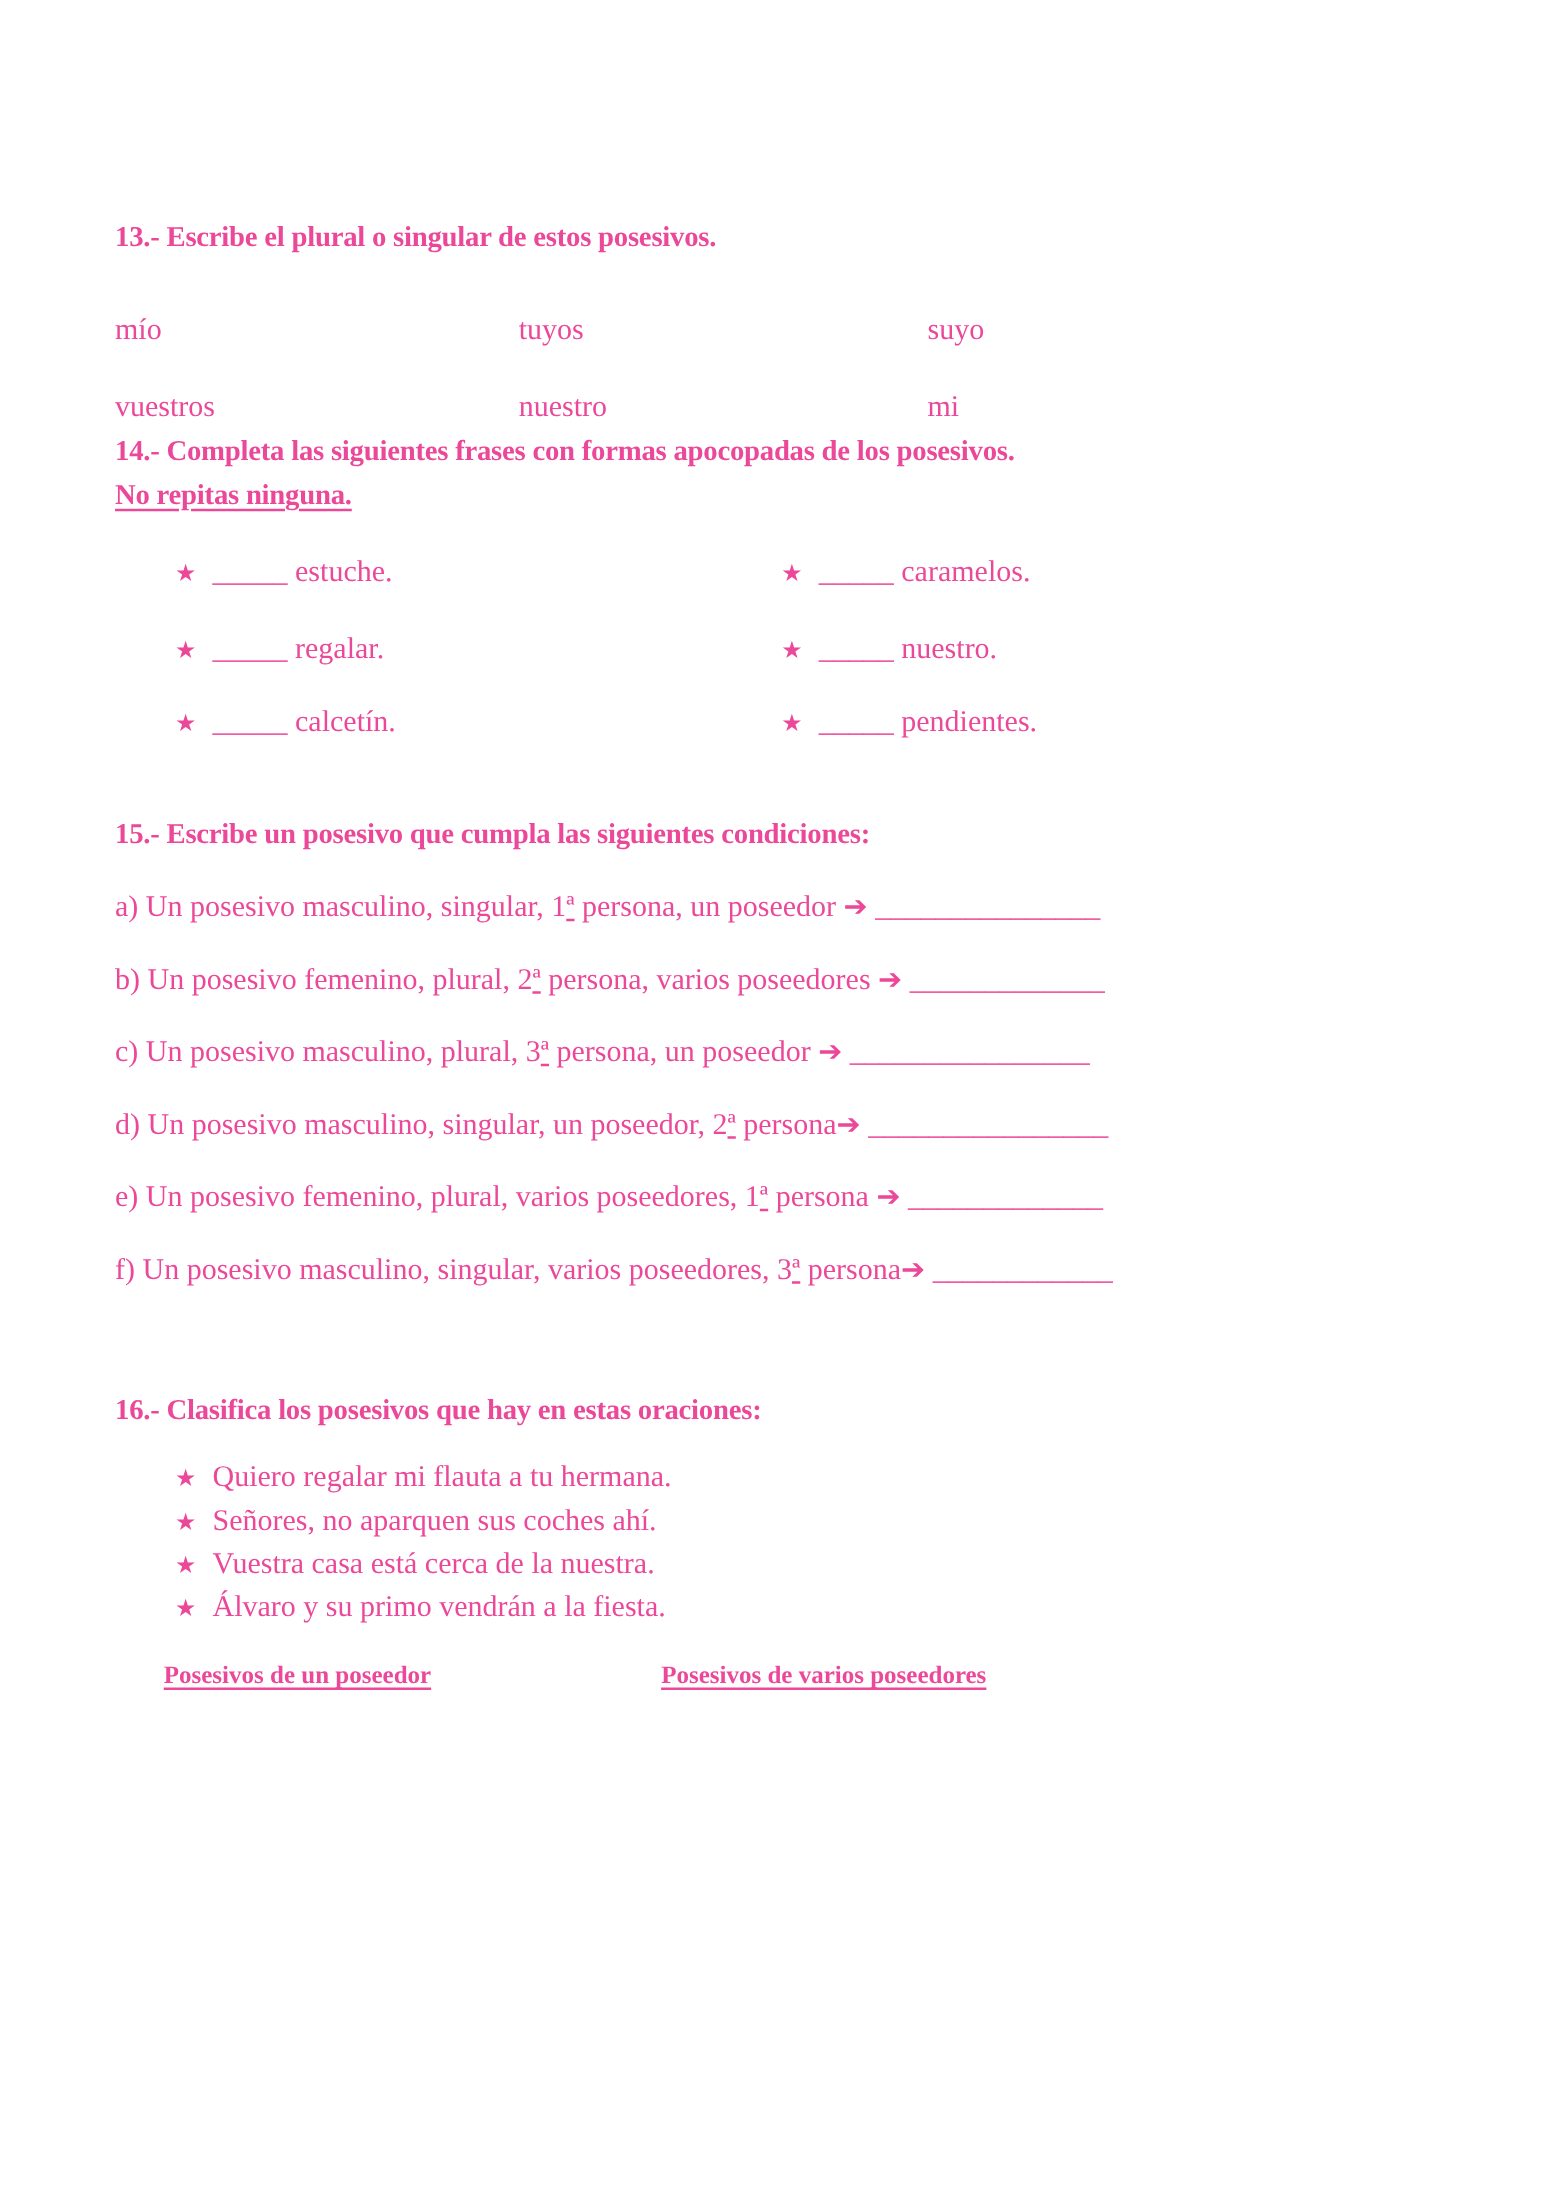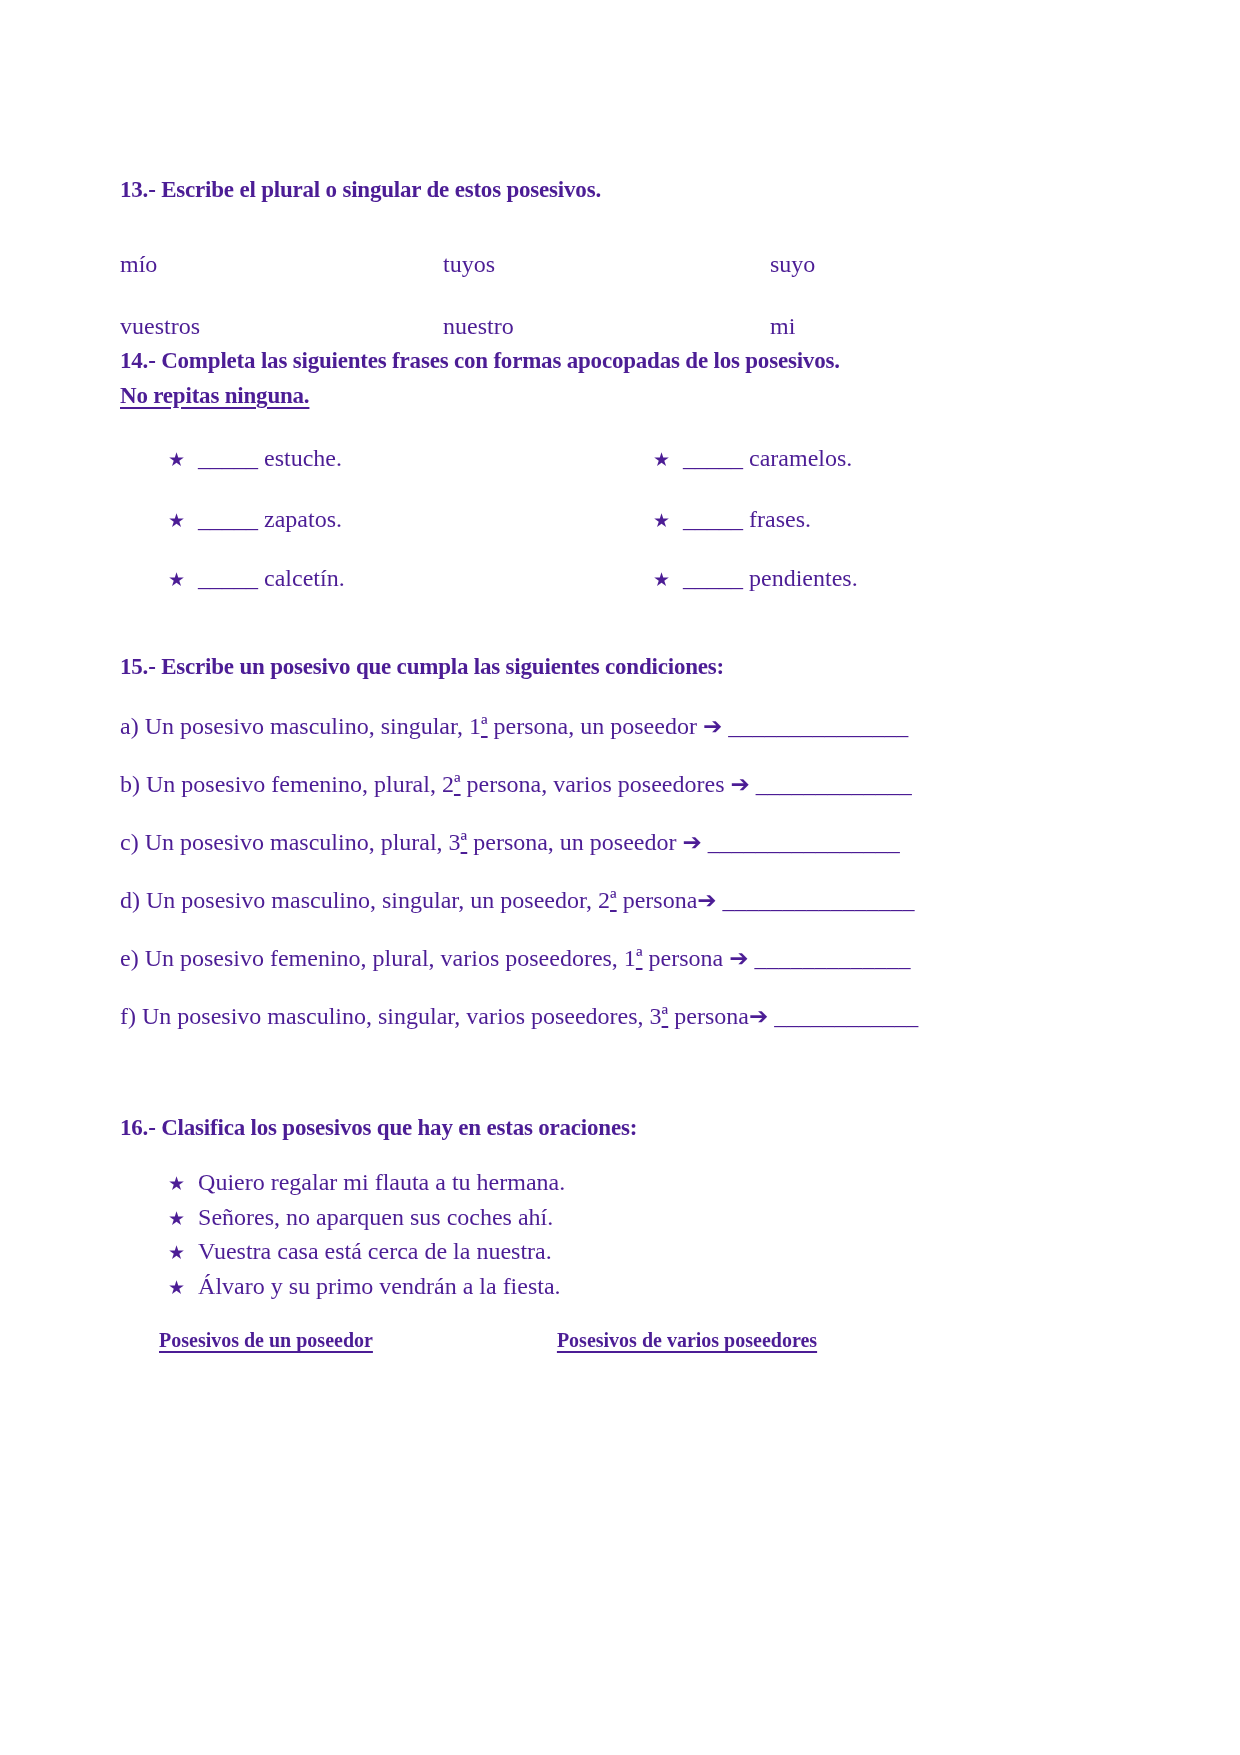--- a/index.html
+++ b/index.html
@@ -1,26 +1,26 @@
 <!DOCTYPE html>
 <html><head>
 <meta charset="utf-8">
 <style>
   html, body { margin: 0; padding: 0; background: #ffffff; }
   .page {
     position: relative;
     width: 1240px;
     height: 1755px;
     background: #ffffff;
-    color: #4c1d95;
+    color: #ec4899;
     font-family: "Liberation Serif", "DejaVu Serif", serif;
     font-size: 24px;
     overflow: hidden;
     box-sizing: border-box;
-    padding: 0 170px 0 120px;
+    padding: 0 170px 0 92px;
   }
   .line { line-height: 34px; }
   .section-title {
     font-weight: bold;
     font-size: 23px;
     letter-spacing: -0.2px;
     line-height: 35px;
   }
   .underlined {
     text-decoration: underline;
@@ -104,24 +104,24 @@
   <div class="q14-grid q14-row1">
     <div>
       <span class="star">★</span><span>_____ estuche.</span>
     </div>
     <div>
       <span class="star">★</span><span>_____ caramelos.</span>
     </div>
   </div>
   <div class="q14-grid q14-row2">
     <div>
-      <span class="star">★</span><span>_____ zapatos.</span>
+      <span class="star">★</span><span>_____ regalar.</span>
     </div>
     <div>
-      <span class="star">★</span><span>_____ frases.</span>
+      <span class="star">★</span><span>_____ nuestro.</span>
     </div>
   </div>
   <div class="q14-grid q14-row3">
     <div>
       <span class="star">★</span><span>_____ calcetín.</span>
     </div>
     <div>
       <span class="star">★</span><span>_____ pendientes.</span>
     </div>
   </div>

